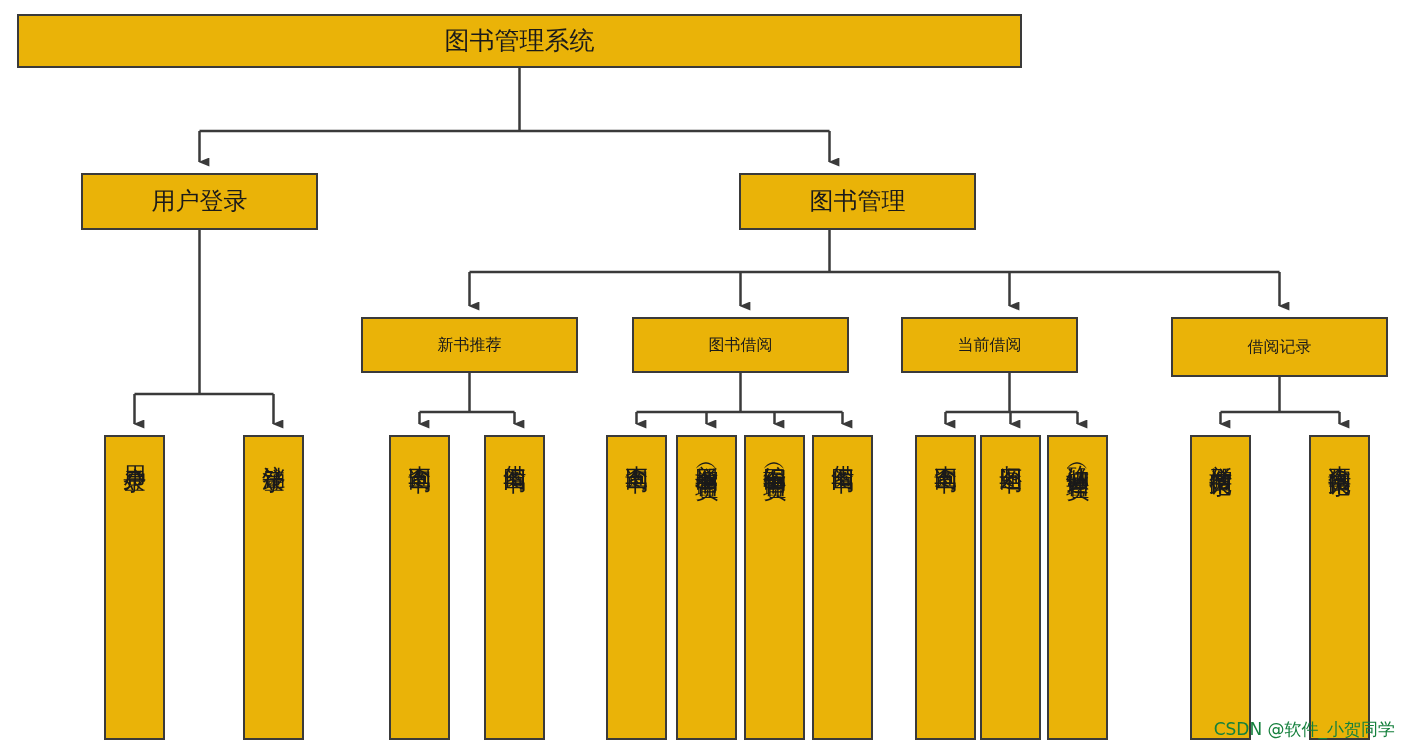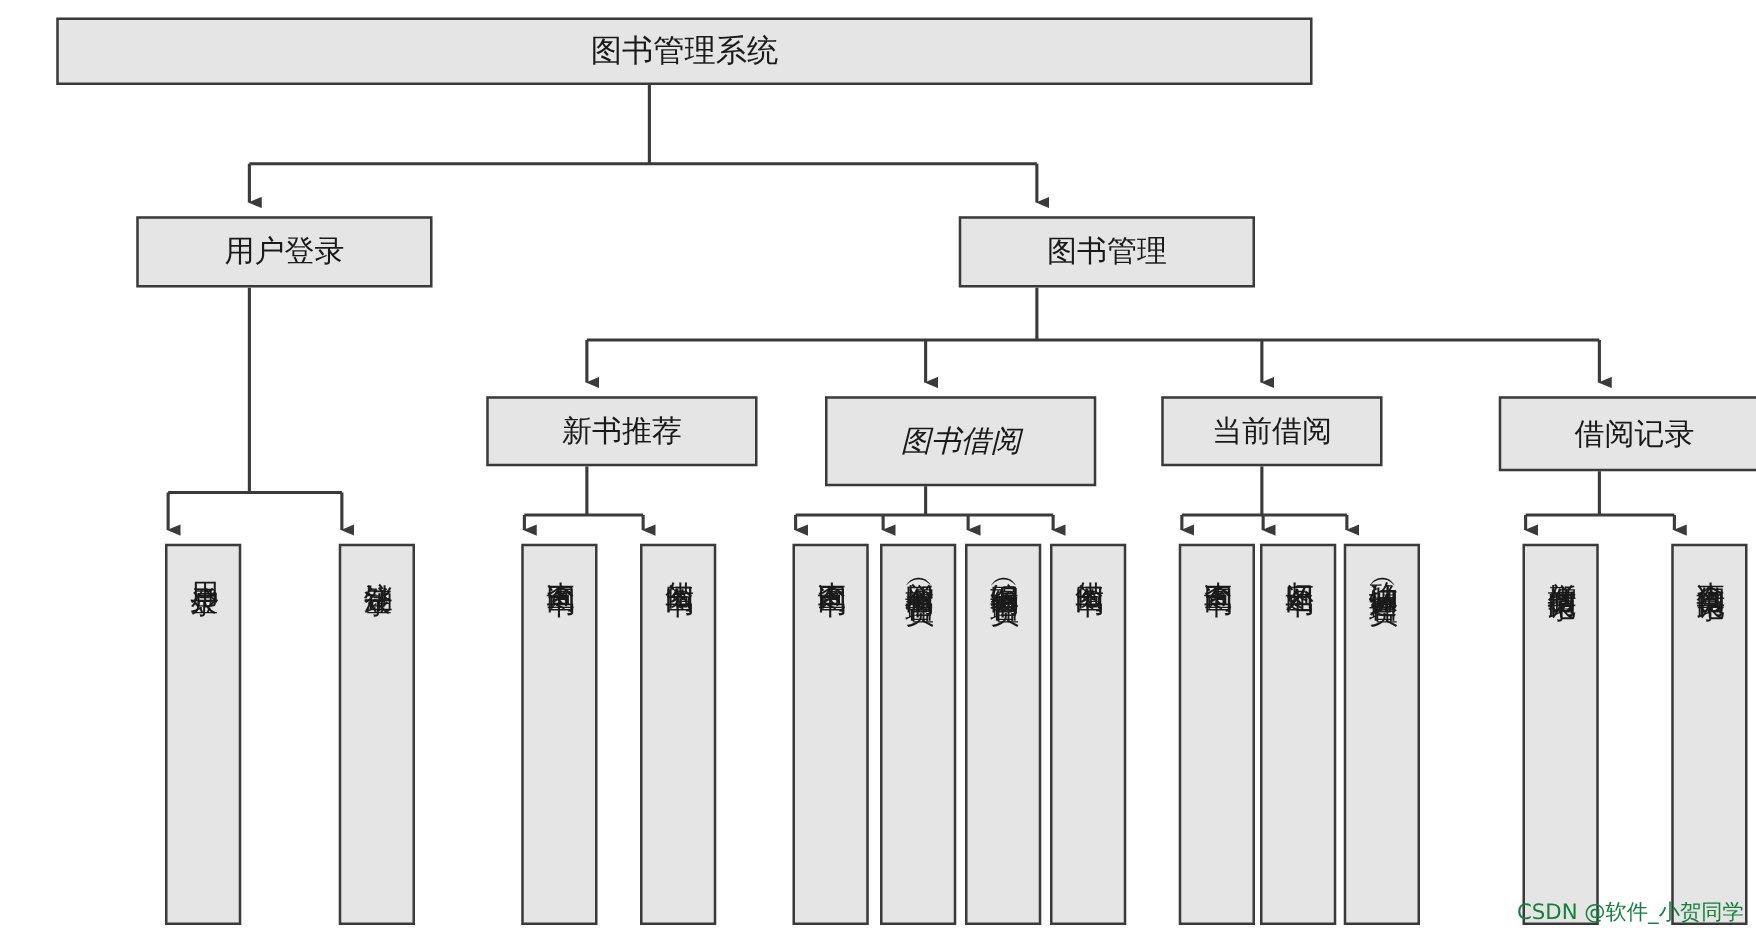--- a/index.html
+++ b/index.html
@@ -6,31 +6,31 @@
   html,body{margin:0;padding:0;}
   body{
     width:1405px;height:747px;background:#ffffff;
     font-family:"DejaVu Sans","Liberation Sans",sans-serif;
     overflow:hidden;position:relative;
   }
   #canvas{position:absolute;left:0;top:0;width:1405px;height:747px;}
   svg.wires{position:absolute;left:0;top:0;width:1405px;height:747px;pointer-events:none;}
   .node{
     position:absolute;box-sizing:border-box;
-    background:#e5e5e5;border:2.5px solid #3a3a3a;
+    background:#eab308;border:2.5px solid #3a3a3a;
     display:flex;align-items:center;justify-content:center;
-    color:#1a1a1a;z-index:2;margin-left:28px;
+    color:#1a1a1a;z-index:2;
   }
   .node .lbl{
     display:block;text-align:center;line-height:1.18;
     white-space:nowrap;
   }
   .node.root .lbl{font-size:25px;}
   .node.lvl2 .lbl{font-size:24px;}
-  .node.lvl3 .lbl{font-size:24px;}
+  .node.lvl3 .lbl{font-size:16px;}
   .node.leaf{
     align-items:flex-start;justify-content:center;padding-top:10px;
   }
   .node.leaf .lbl{
     writing-mode:vertical-rl;text-orientation:upright;
     font-size:23px;letter-spacing:2px;line-height:1.1;
     white-space:pre;
   }
   .watermark{
     position:absolute;right:10px;bottom:6px;
@@ -91,21 +91,21 @@
       </div>
       <div class="node lvl2" style="left: 81px; top: 173px; width: 237px; height: 57px;">
         <span class="lbl">用户登录</span>
       </div>
       <div class="node lvl2" style="left: 739px; top: 173px; width: 237px; height: 57px;">
         <span class="lbl">图书管理</span>
       </div>
       <div class="node lvl3" style="left: 361px; top: 317px; width: 217px; height: 56px;">
         <span class="lbl">新书推荐</span>
       </div>
-      <div class="node lvl3" style="left: 632px; top: 317px; width: 217px; height: 72px; font-style: italic;">
+      <div class="node lvl3" style="left: 632px; top: 317px; width: 217px; height: 56px;">
         <span class="lbl">图书借阅</span>
       </div>
       <div class="node lvl3" style="left: 901px; top: 317px; width: 177px; height: 56px;">
         <span class="lbl">当前借阅</span>
       </div>
       <div class="node lvl3" style="left: 1171px; top: 317px; width: 217px; height: 60px;">
         <span class="lbl">借阅记录</span>
       </div>
       <div class="node leaf" style="left: 104px; top: 435px; width: 61px; height: 305px;">
         <span class="lbl">用户登录</span>

